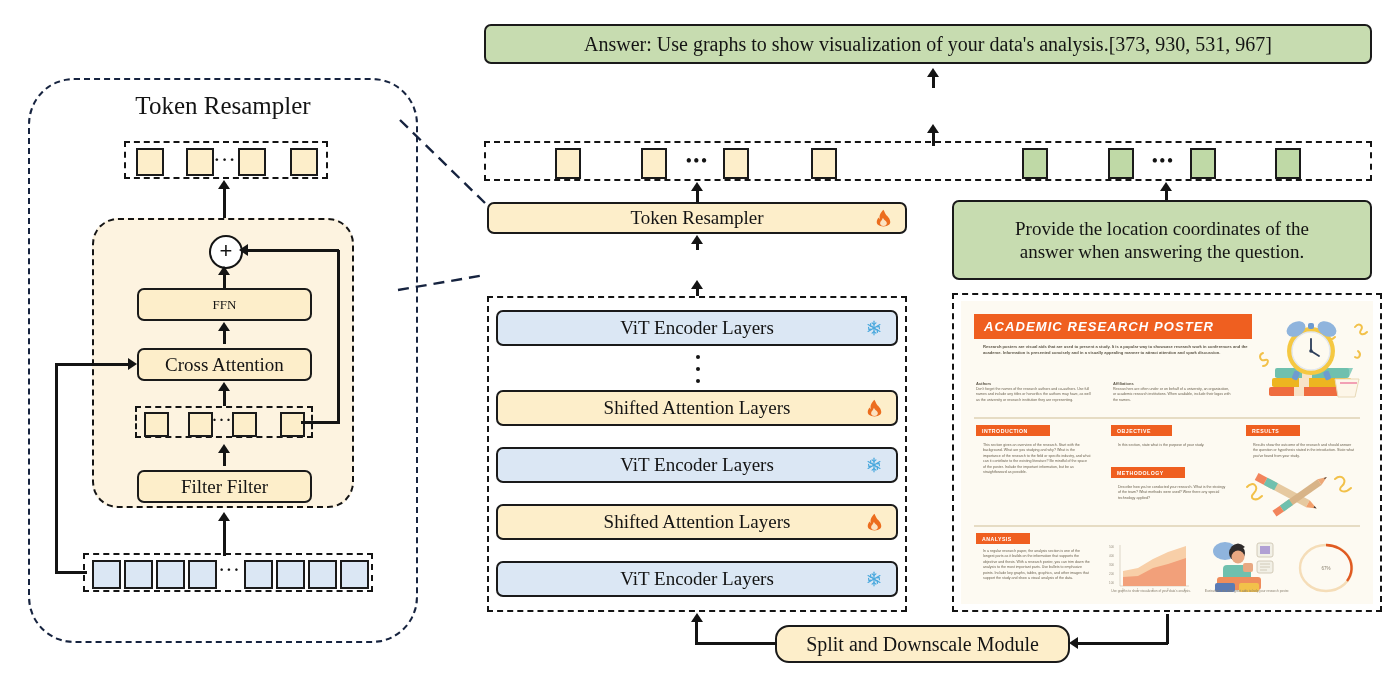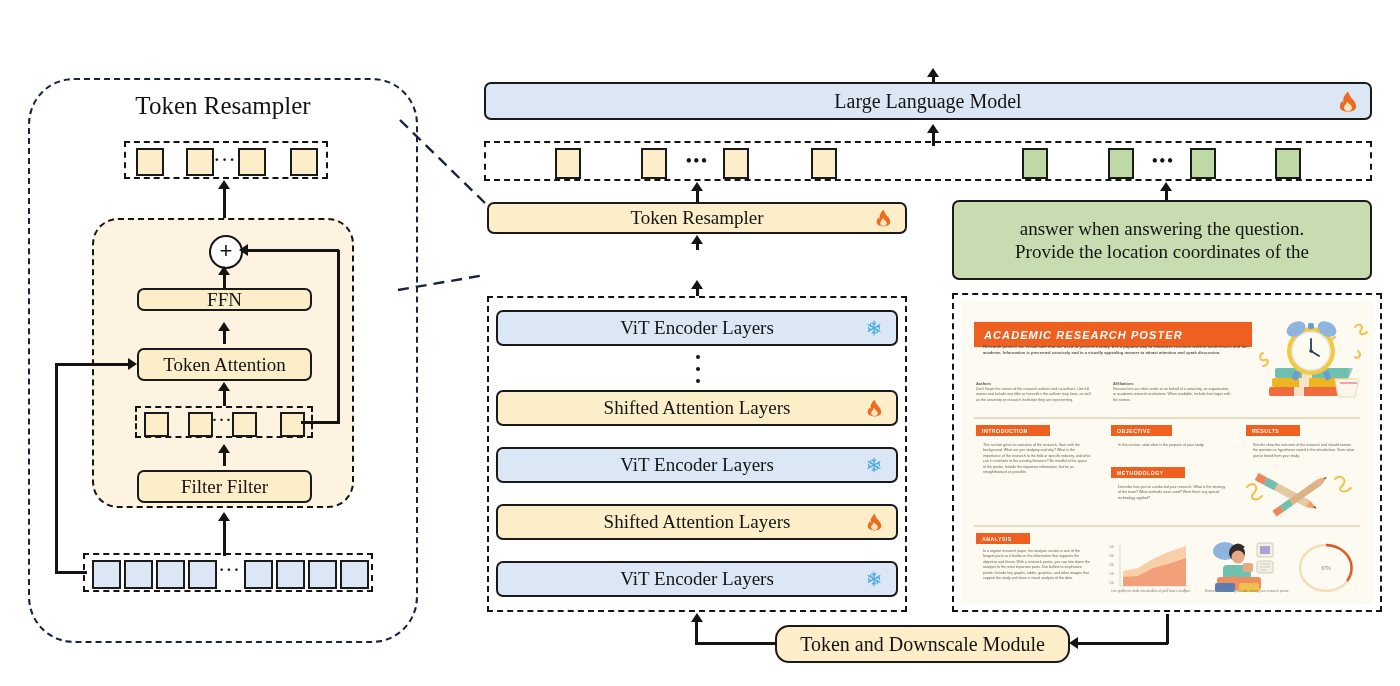--- a/index.html
+++ b/index.html
@@ -211,29 +211,29 @@
 
   <div class="abs dashround-dark" style="left:92px; top:218px; width:262px; height:290px;"></div>
 
   <div class="pluscircle" style="left:209px; top:235px; width:30px; height:30px;">
     <span style="line-height:1;position:relative;top:-1px;">+</span>
   </div>
 
   <div class="ln" style="left:223px; top:274px; width:2.5px; height:16px;"></div>
   <div class="arrowhead-up" style="left:218px; top:266px;"></div>
 
-  <div class="block yellow abs" style="left:137px; top:288px; width:175px; height:23px; font-size:19px;">
+  <div class="block yellow abs" style="left:137px; top:288px; width:175px; height:33px; font-size:13px;">
     <span class="blk-label">FFN</span>
   </div>
 
   <div class="ln" style="left:223px; top:330px; width:2.5px; height:14px;"></div>
   <div class="arrowhead-up" style="left:218px; top:322px;"></div>
 
   <div class="block yellow abs" style="left:137px; top:348px; width:175px; height:33px; font-size:19px;">
-    <span class="blk-label">Token Attention</span>
+    <span class="blk-label">Cross Attention</span>
   </div>
 
   <div class="ln" style="left:223px; top:390px; width:2.5px; height:16px;"></div>
   <div class="arrowhead-up" style="left:218px; top:382px;"></div>
 
   <div class="abs dashbox-thin" style="left:135px; top:406px; width:178px; height:32px;"></div>
   <div class="tok yellow" style="left:144px; top:412px; width:21px; height:21px;"></div>
   <div class="tok yellow" style="left:188px; top:412px; width:21px; height:21px;"></div>
   <div class="ellipsis-dots" style="left:212px; top:412px; font-size:15px;">···</div>
   <div class="tok yellow" style="left:232px; top:412px; width:21px; height:21px;"></div>
@@ -268,33 +268,27 @@
   <div class="ln" style="left:55px; top:571px; width:32px; height:2.5px;"></div>
   <div class="ln" style="left:55px; top:363px; width:2.5px; height:210px;"></div>
   <div class="ln" style="left:55px; top:363px; width:74px; height:2.5px;"></div>
   <div class="arrowhead-right" style="left:128px; top:358px;"></div>
 
   <svg class="abs" style="left:390px; top:115px; width:110px; height:190px; overflow:visible;">
     <line x1="10" y1="5" x2="95" y2="88" stroke="#16233f" stroke-width="2.4" stroke-dasharray="11,7"></line>
     <line x1="8" y1="175" x2="95" y2="160" stroke="#16233f" stroke-width="2.4" stroke-dasharray="11,7"></line>
   </svg>
 
+  <div class="block green abs" style="left:484px; top:24px; width:888px; height:40px; font-size:20px;">
+    <span class="blk-label">Answer: Use graphs to show visualization of your data's analysis.[373, 930, 531, 967]</span>
+  </div>
 
   <div class="ln" style="left:932px; top:76px; width:2.5px; height:12px;"></div>
   <div class="arrowhead-up" style="left:927px; top:68px;"></div>
 
-  <div class="block blue abs" style="left:484px; top:82px; width:888px; height:38px; font-size:20px;">
-    <span class="blk-label">Large Language Model</span>
-    <span class="badge">
-      <svg width="18" height="21" viewBox="0 0 18 21">
-          <path d="M9 0.6C9 0.6 4.2 4.6 4.2 9.4c0 1.7.7 3 .7 3S3.8 11.6 3.3 10C1.7 11.6.9 13.6.9 15.4c0 3 2.6 5.2 8.1 5.2s8.1-2.2 8.1-5.2c0-4.8-4-7.1-5.2-9.1-.9-1.6-2.9-5.7-2.9-5.7z" fill="#ec6d1e"></path>
-          <path d="M9 20c-2.5 0-4.1-1.4-4.1-3.2 0-2.5 2.8-3.6 3.4-6.6 0 0 .5 1.1 1.3 2.1.9 1.1 3.4 2.2 3.4 4.5C13 18.6 11.5 20 9 20z" fill="#fbe3c2"></path>
-        </svg>
-    </span>
-  </div>
 
   <div class="ln" style="left:932px; top:132px; width:2.5px; height:14px;"></div>
   <div class="arrowhead-up" style="left:927px; top:124px;"></div>
 
   <div class="abs dashbox" style="left:484px; top:141px; width:888px; height:40px;"></div>
 
   <div class="tok yellow" style="left:555px; top:148px; width:22px; height:27px;"></div>
   <div class="tok yellow" style="left:641px; top:148px; width:22px; height:27px;"></div>
   <div class="ellipsis-dots" style="left:686px; top:152px; font-size:16px;">•••</div>
   <div class="tok yellow" style="left:723px; top:148px; width:22px; height:27px;"></div>
@@ -393,29 +387,29 @@
           <line x1="2.6" y1="5.7" x2="17.4" y2="14.3"></line>
           <line x1="2.6" y1="14.3" x2="17.4" y2="5.7"></line>
         <path d="M7.6 3.6L10 5.6l2.4-2M7.6 16.4L10 14.4l2.4 2"></path>
         <path d="M3.2 9.1l.4 2.9 2.7-.6M16.8 10.9l-.4-2.9-2.7.6"></path>
         <path d="M5.9 4.6l-.3 2.9 2.8.3M14.1 15.4l.3-2.9-2.8-.3"></path>
       </svg>
     </span>
   </div>
 
   <div class="block green abs" style="left:952px; top:200px; width:420px; height:80px; font-size:19px; flex-direction:column; padding:0 8px;">
+    <span class="blk-label">Provide the location coordinates of the</span>
     <span class="blk-label">answer when answering the question.</span>
-    <span class="blk-label">Provide the location coordinates of the</span>
   </div>
 
   <div class="abs dashbox" style="left:952px; top:293px; width:430px; height:319px;"></div>
   <div class="poster" style="left:961px; top:301px; width:412px; height:303px;">
     <div class="poster-inner">
 
-      <div class="p-title" style="left:13px; top:21px; width:268px; height:25px; font-size:11px;">ACADEMIC RESEARCH POSTER</div>
+      <div class="p-title" style="left:13px; top:13px; width:268px; height:25px; font-size:13px;">ACADEMIC RESEARCH POSTER</div>
 
       <div class="p-panel" style="left:13px; top:20px; width:285px; height:50px; z-index:-1;"></div>
       <div class="p-body bold" style="left:22px; top:43px; width:265px; height:24px; font-size:4.1px;">Research posters are visual aids that are used to present a study. It is a popular way to showcase research work in conferences and the academe. Information is presented concisely and in a visually appealing manner to attract attention and spark discussion.</div>
 
       <div class="p-body bold" style="left:15px; top:80px; width:60px; font-size:4px;">Authors</div>
       <div class="p-body" style="left:15px; top:86px; width:118px; height:25px;">Don't forget the names of the research authors and co-authors. Use full names and include any titles or honorifics the authors may have, as well as the university or research institution they are representing.</div>
       <div class="p-body bold" style="left:152px; top:80px; width:60px; font-size:4px;">Affiliations</div>
       <div class="p-body" style="left:152px; top:86px; width:118px; height:22px;">Researchers are often under or on behalf of a university, an organization, or academic research institutions. When available, include their logos with the names.</div>
 
       <svg class="abs" style="left:278px; top:8px; width:130px; height:100px;" viewBox="0 0 130 100">
@@ -543,21 +537,21 @@
 
       <svg class="abs" style="left:332px; top:238px; width:66px; height:58px;" viewBox="0 0 66 58">
         <ellipse cx="33" cy="29" rx="26" ry="23" fill="none" stroke="#f5ddb8" stroke-width="2.4"></ellipse>
         <path d="M33 6 a26 23 0 0 1 21 36" fill="none" stroke="#e05a22" stroke-width="2.4"></path>
         <text x="33" y="31" text-anchor="middle" font-family="Liberation Sans" font-size="4.5" fill="#8a8170">67%</text>
       </svg>
     </div>
   </div>
 
   <div class="block yellow abs" style="left:775px; top:625px; width:295px; height:38px; border-radius:14px; font-size:20px;">
-    <span class="blk-label">Token and Downscale Module</span>
+    <span class="blk-label">Split and Downscale Module</span>
   </div>
 
   <div class="ln" style="left:1166px; top:614px; width:2.5px; height:30px;"></div>
   <div class="ln" style="left:1078px; top:642px; width:90px; height:2.5px;"></div>
   <div class="arrowhead-left" style="left:1069px; top:637px;"></div>
 
   <div class="ln" style="left:695px; top:642px; width:82px; height:2.5px;"></div>
   <div class="ln" style="left:695px; top:621px; width:2.5px; height:23px;"></div>
   <div class="arrowhead-up" style="left:691px; top:613px;"></div>
 

